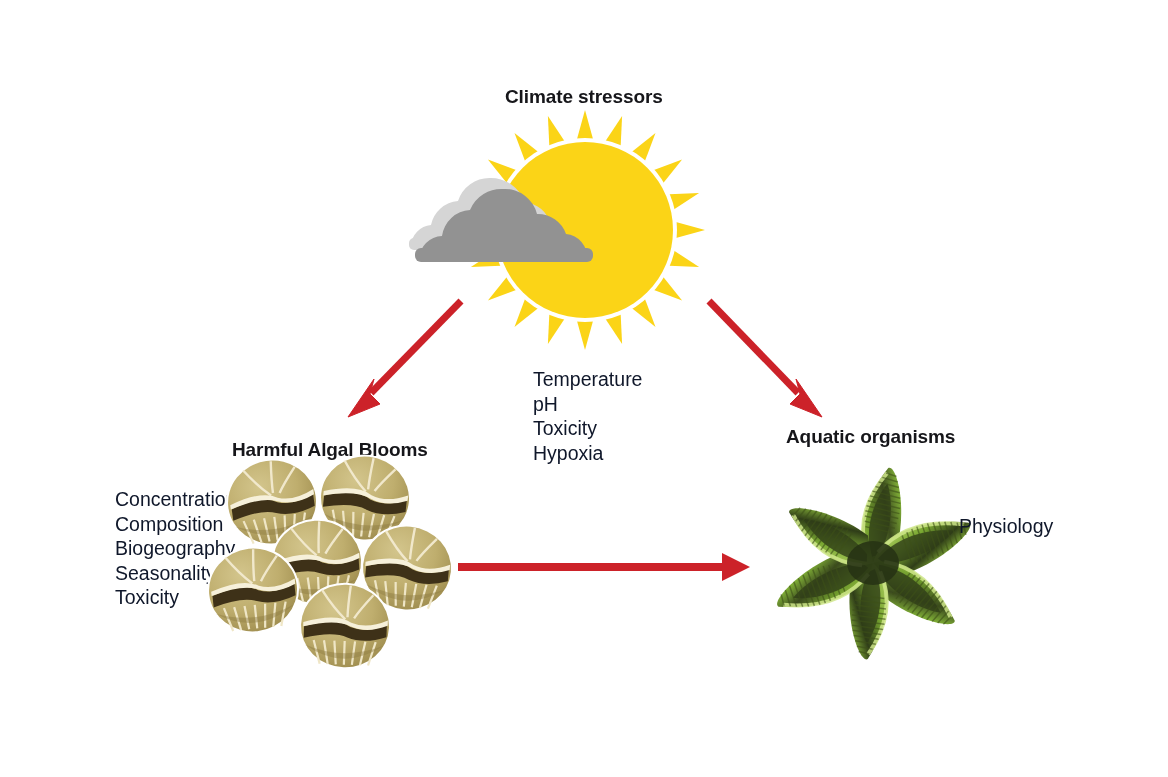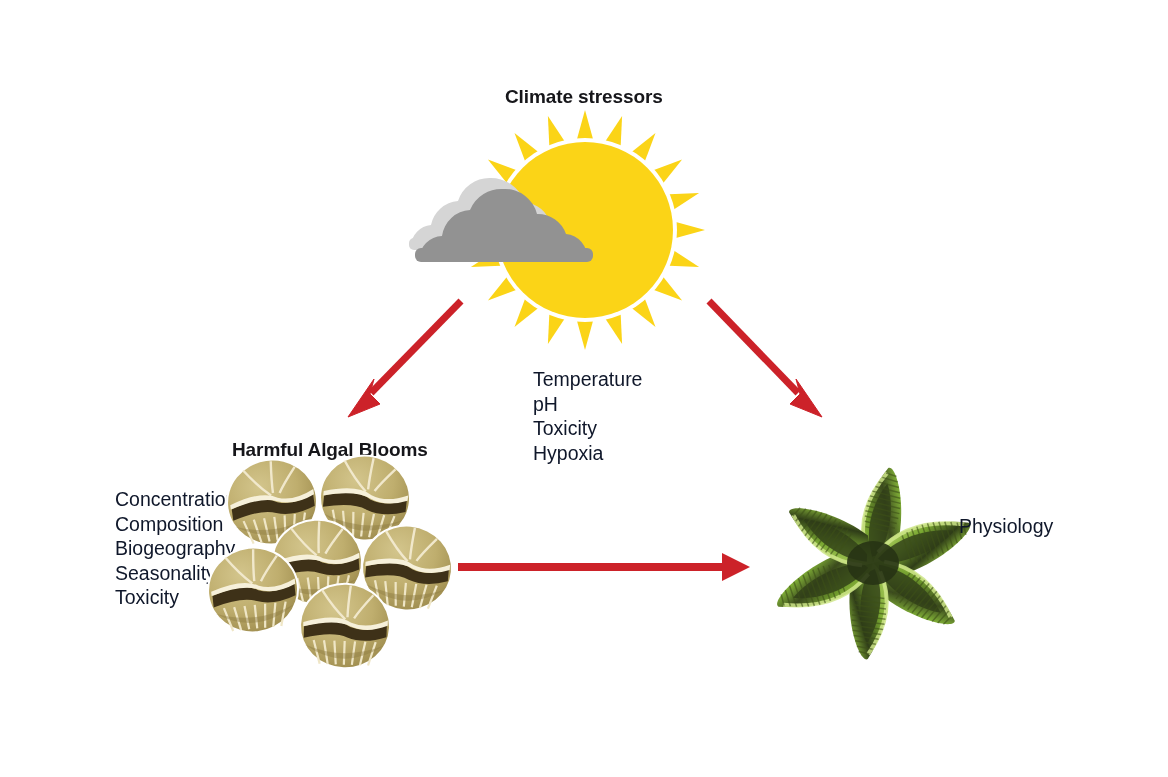--- a/index.html
+++ b/index.html
@@ -263,20 +263,21 @@
   </svg>
 
   <svg class="layer" style="left:450px; top:548px;" width="310" height="42" viewBox="0 0 310 42">
     <g fill="#cc2229">
       <rect x="8" y="15" width="277" height="8"></rect>
       <path d="M272,5 L300,19 L272,33 Z"></path>
     </g>
   </svg>
 
 
+  <div class="abs heading" style="left:786px; top:426px;">Aquatic organisms</div>
 
   <svg class="layer" style="left:755px; top:445px;" width="250" height="235" viewBox="0 0 250 235">
     <defs>
       <linearGradient id="mg1" x1="0%" y1="0%" x2="100%" y2="100%">
         <stop offset="0%" stop-color="#a9cf4d"></stop>
         <stop offset="28%" stop-color="#6f9a2c"></stop>
         <stop offset="55%" stop-color="#3b4a1e"></stop>
         <stop offset="78%" stop-color="#82b237"></stop>
         <stop offset="100%" stop-color="#4d6322"></stop>
       </linearGradient>

